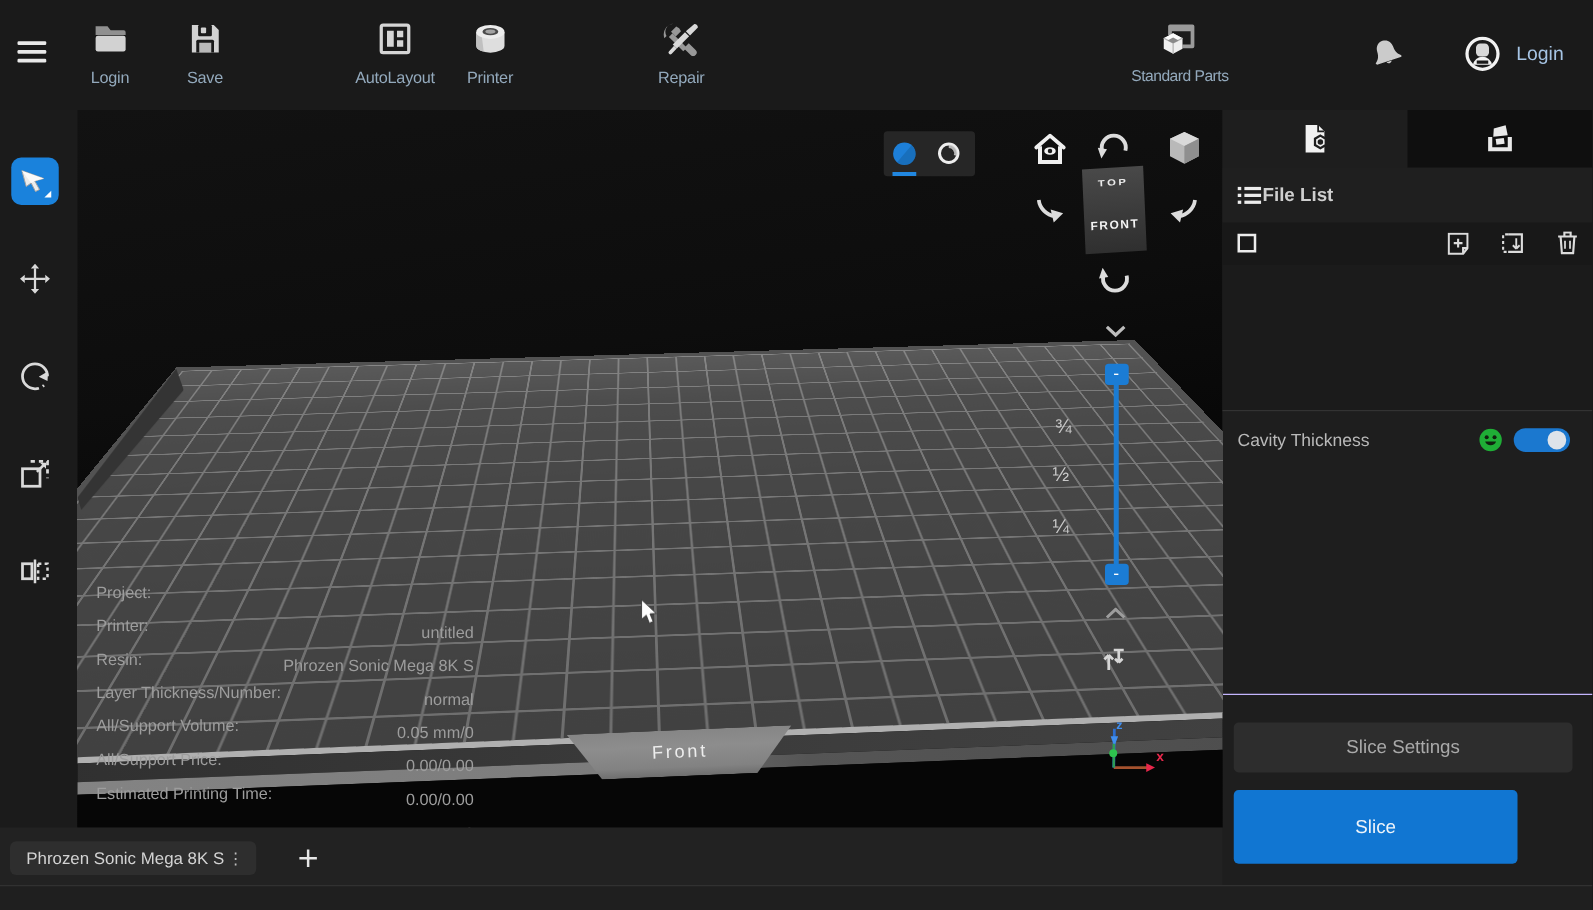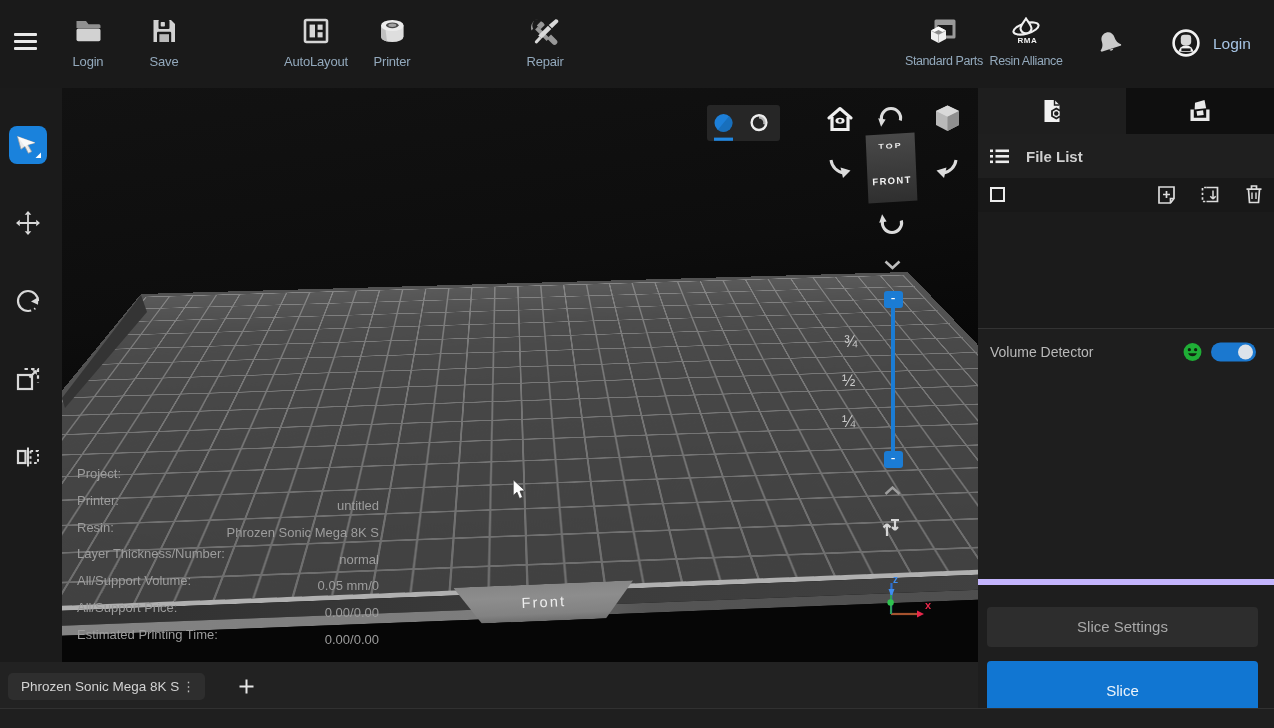--- a/index.html
+++ b/index.html
@@ -56,31 +56,31 @@
 
 
 #spherebox { position:absolute; left:645px; top:17px; width:73px; height:36px; background:#262626; border-radius:3px; }
 
 
 #rpanel { position:absolute; left:978px; top:88px; width:296px; height:620px; background:#1e1e1e; }
 #tabs { height:46px; display:flex; }
 #tabs .tab { width:148px; display:flex; align-items:center; justify-content:center; }
 #tabs .tab.inactive { background:#0f0f0f; }
 #flrow { height:44px; display:flex; align-items:center; padding-left:12px; background:#1f1f1f; }
-#flrow span { color:#cfcfcf; font-size:15px; font-weight:bold; margin-left:17px; }
+#flrow span { color:#cfcfcf; font-size:15px; font-weight:bold; margin-left:1px; }
 #iconrow { height:34px; background:#181818; position:relative; }
 #listarea { height:117px; background:#1b1b1b; border-bottom:1px solid #333; }
 .detrow { position:relative; height:46px; }
 .detrow .dlbl { position:absolute; left:12px; top:50%; transform:translateY(-50%); font-size:14px; color:#b9b9b9; }
 .smiley { position:absolute; left:205px; top:50%; transform:translateY(-50%); width:19px; height:19px; }
 .toggle { position:absolute; left:233px; top:50%; transform:translateY(-50%); width:45px; height:19px; background:#1b78cf; border-radius:10px; }
 .toggle .knob { position:absolute; right:3px; top:2px; width:15px; height:15px; border-radius:50%; background:#dde3ea; }
-#btnsec { position:absolute; left:0; top:491px; width:296px; border-top:6px solid #c4b5fd; }
+#btnsec { position:absolute; left:0; top:467px; width:296px; border-top:1px solid #c4b5fd; }
 #sliceset { position:absolute; left:9px; top:22px; width:271px; height:40px; background:#2d2d2d; border-radius:4px; color:#a9a9a9; font-size:15px; text-align:center; line-height:40px; }
-#slicebtn { position:absolute; left:9px; top:76px; width:271px; height:59px; background:#1176d2; border-radius:4px; color:#eef4fa; font-size:15px; text-align:center; line-height:59px; }
+#slicebtn { position:absolute; left:9px; top:76px; width:227px; height:59px; background:#1176d2; border-radius:4px; color:#eef4fa; font-size:15px; text-align:center; line-height:59px; }
 
 
 #bbar { position:absolute; left:0; top:662px; width:978px; height:46px; background:#222; }
 #ptab { position:absolute; left:8px; top:11px; width:197px; height:27px; background:#2e2e2e; border-radius:5px; color:#d3d3d3; font-size:13.5px; line-height:27px; padding-left:13px; }
 #bstrip { position:absolute; left:0; top:708px; width:1274px; height:20px; background:#1f1f1f; border-top:1px solid #313131; }
 </style>
 </head>
 <body>
 
 <div id="toolbar">
@@ -143,30 +143,20 @@
   </div>
   <div class="tbtn" style="left:905px; width:76px">
     <svg width="28" height="28" viewBox="0 0 28 28">
         <path d="M7 2.5 H25 a1.5 1.5 0 0 1 1.5 1.5 V20 a1.5 1.5 0 0 1 -1.5 1.5 H17 V18.5 H23.5 V8 H8.5 V11 H5.5 V4 A1.5 1.5 0 0 1 7 2.5 Z" fill="#9a9a9a"></path>
         <path d="M9.5 9.5 L17 13.5 V22 L9.5 26 L2 22 V13.5 Z" fill="#efefef"></path>
         <path d="M9.5 9.5 L17 13.5 L9.5 17.5 L2 13.5 Z" fill="#fcfcfc"></path>
         <path d="M2 13.5 L9.5 17.5 L17 13.5 M9.5 17.5 V26" fill="none" stroke="#b5b5b5" stroke-width="1"></path>
         <path d="M5 15.3 L9.5 13 L14 15.3 L9.5 17.6 Z" fill="#8a8a8a"></path>
       </svg>
     <div class="lbl" style="font-size:12.5px; letter-spacing:-0.4px">Standard Parts</div>
-  </div>
-  <div class="tbtn" style="left:988px; width:76px">
-    <svg width="40" height="28" viewBox="0 0 40 28">
-        <g transform="translate(6,0)">
-          <ellipse cx="14" cy="11.5" rx="13" ry="5.2" transform="rotate(-16 14 11.5)" fill="none" stroke="#f0f0f0" stroke-width="2.1"></ellipse>
-          <path d="M14 1.5 C 17 6 19.5 8.6 19.5 11.7 A 5.6 5.6 0 0 1 8.5 11.7 C 8.5 8.6 11 6 14 1.5 Z" fill="#1a1a1a" stroke="#f0f0f0" stroke-width="2.1"></path>
-          <text x="5.5" y="26" fill="#f0f0f0" font-size="8" font-weight="bold" font-family="Liberation Sans" letter-spacing="0.5">RMA</text>
-        </g>
-      </svg>
-    <div class="lbl" style="font-size:12.5px; letter-spacing:-0.4px">Resin Alliance</div>
   </div>
   <svg class="abs" style="left:1096px; top:30px" width="26" height="25" viewBox="0 0 26 25">
       <g transform="rotate(-18 13 12)">
         <path d="M13 2.2 C 8.8 2.2 6.4 5.4 6.3 9.4 C 6.2 13.8 4.8 15.6 2.2 17.8 L 3 19 H 23.5 L 23.8 17.8 C 21.2 15.6 19.8 13.8 19.7 9.4 C 19.6 5.4 17.2 2.2 13 2.2 Z" fill="#cbcbcb"></path>
         <path d="M10.8 19.5 a 2.4 2.4 0 0 0 4.4 0 Z" fill="#cbcbcb"></path>
       </g>
     </svg>
   <svg class="abs" style="left:1172px; top:29px" width="28" height="28" viewBox="0 0 28 28">
       <circle cx="14" cy="14" r="12.4" fill="none" stroke="#f2f2f2" stroke-width="2.6"></circle>
       <rect x="8.8" y="5.8" width="10.4" height="10.4" rx="3.4" fill="#d8d8d8"></rect>
@@ -361,21 +351,21 @@
         <path d="M12 4.5 V13 M12 13 L9.3 10.2 M12 13 L14.7 10.2" stroke-width="1.5"></path>
       </svg>
     <svg class="abs" style="left:268px; top:7px" width="16" height="19" viewBox="0 0 16 19" fill="none" stroke="#dcdcdc" stroke-width="1.7">
         <path d="M2.5 4.5 L3.5 17.5 H12.5 L13.5 4.5"></path>
         <path d="M0.5 4.2 H15.5 M5.5 4 V1 H10.5 V4"></path>
         <path d="M6 7.5 V14 M10 7.5 V14" stroke-width="1.4"></path>
       </svg>
   </div>
   <div id="listarea"></div>
   <div class="detrow">
-      <span class="dlbl">Volume Detector</span>
+      <span class="dlbl">Cavity Thickness</span>
       <svg class="smiley" viewBox="0 0 20 20">
         <circle cx="10" cy="10" r="9.4" fill="#1fae36"></circle>
         <circle cx="6.7" cy="7.6" r="1.7" fill="#10220f"></circle>
         <circle cx="13.3" cy="7.6" r="1.7" fill="#10220f"></circle>
         <path d="M5.4 11.2 A 4.9 4.9 0 0 0 14.6 11.2 Z" fill="#10220f"></path>
       </svg>
       <div class="toggle">
         <div class="knob"></div>
       </div>
     </div>

